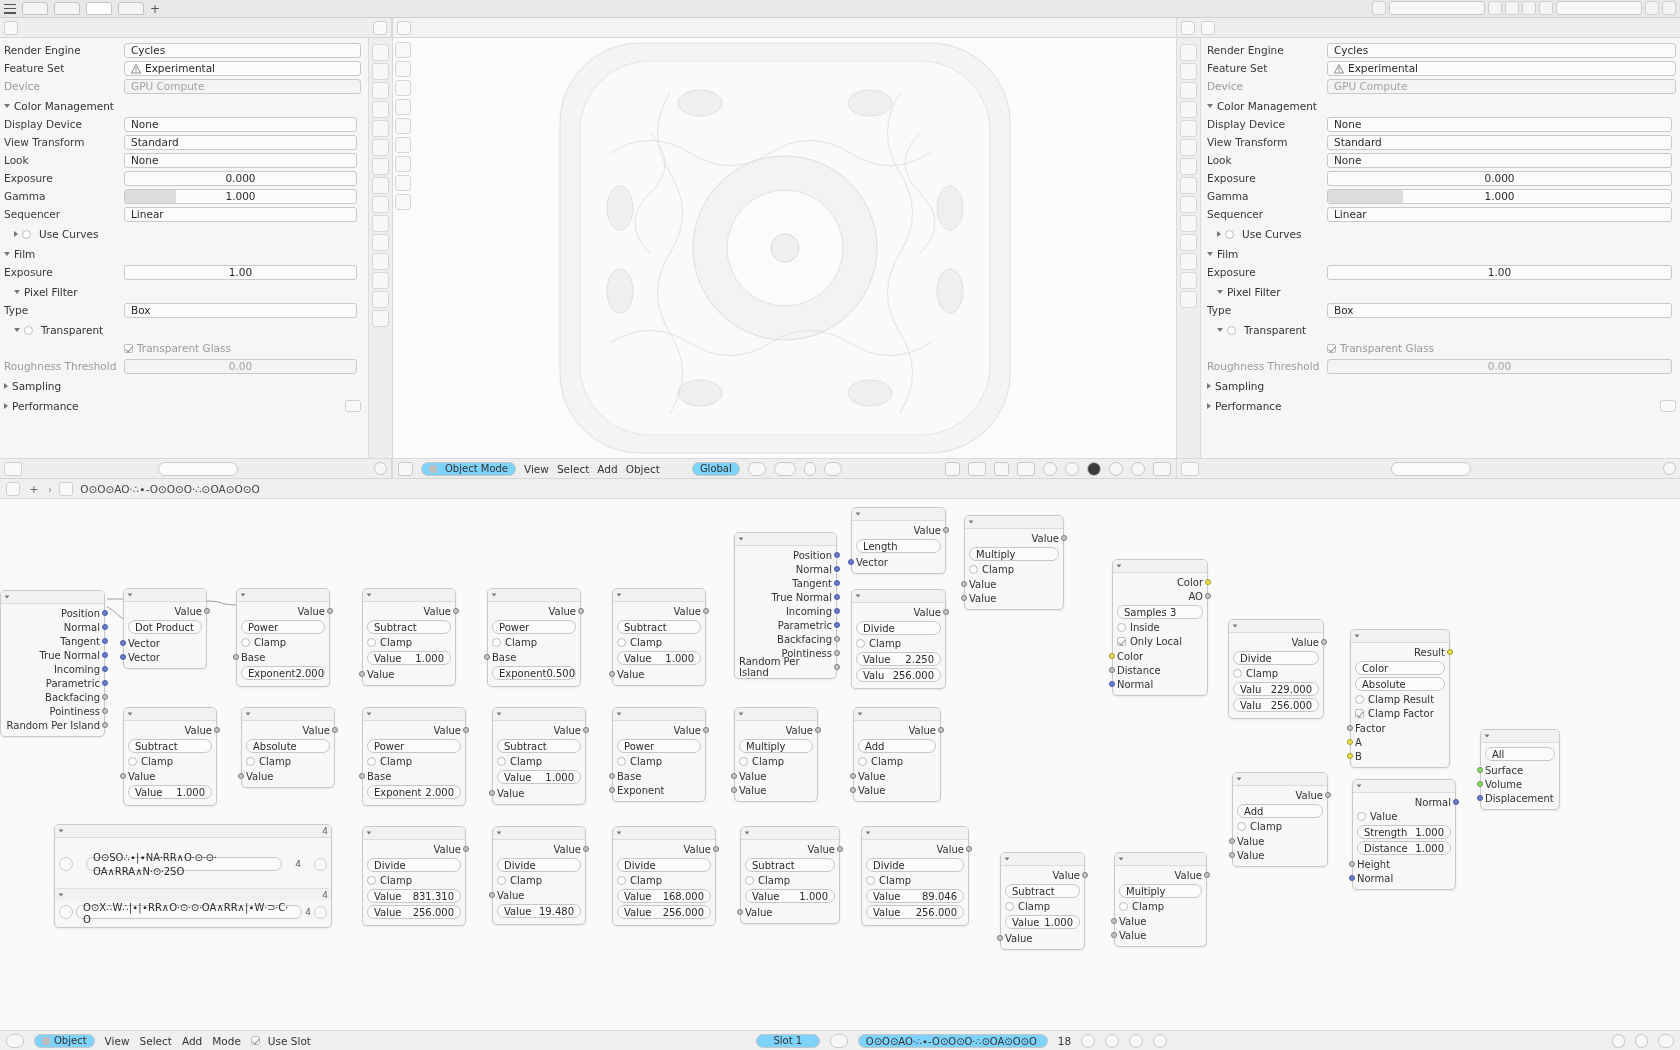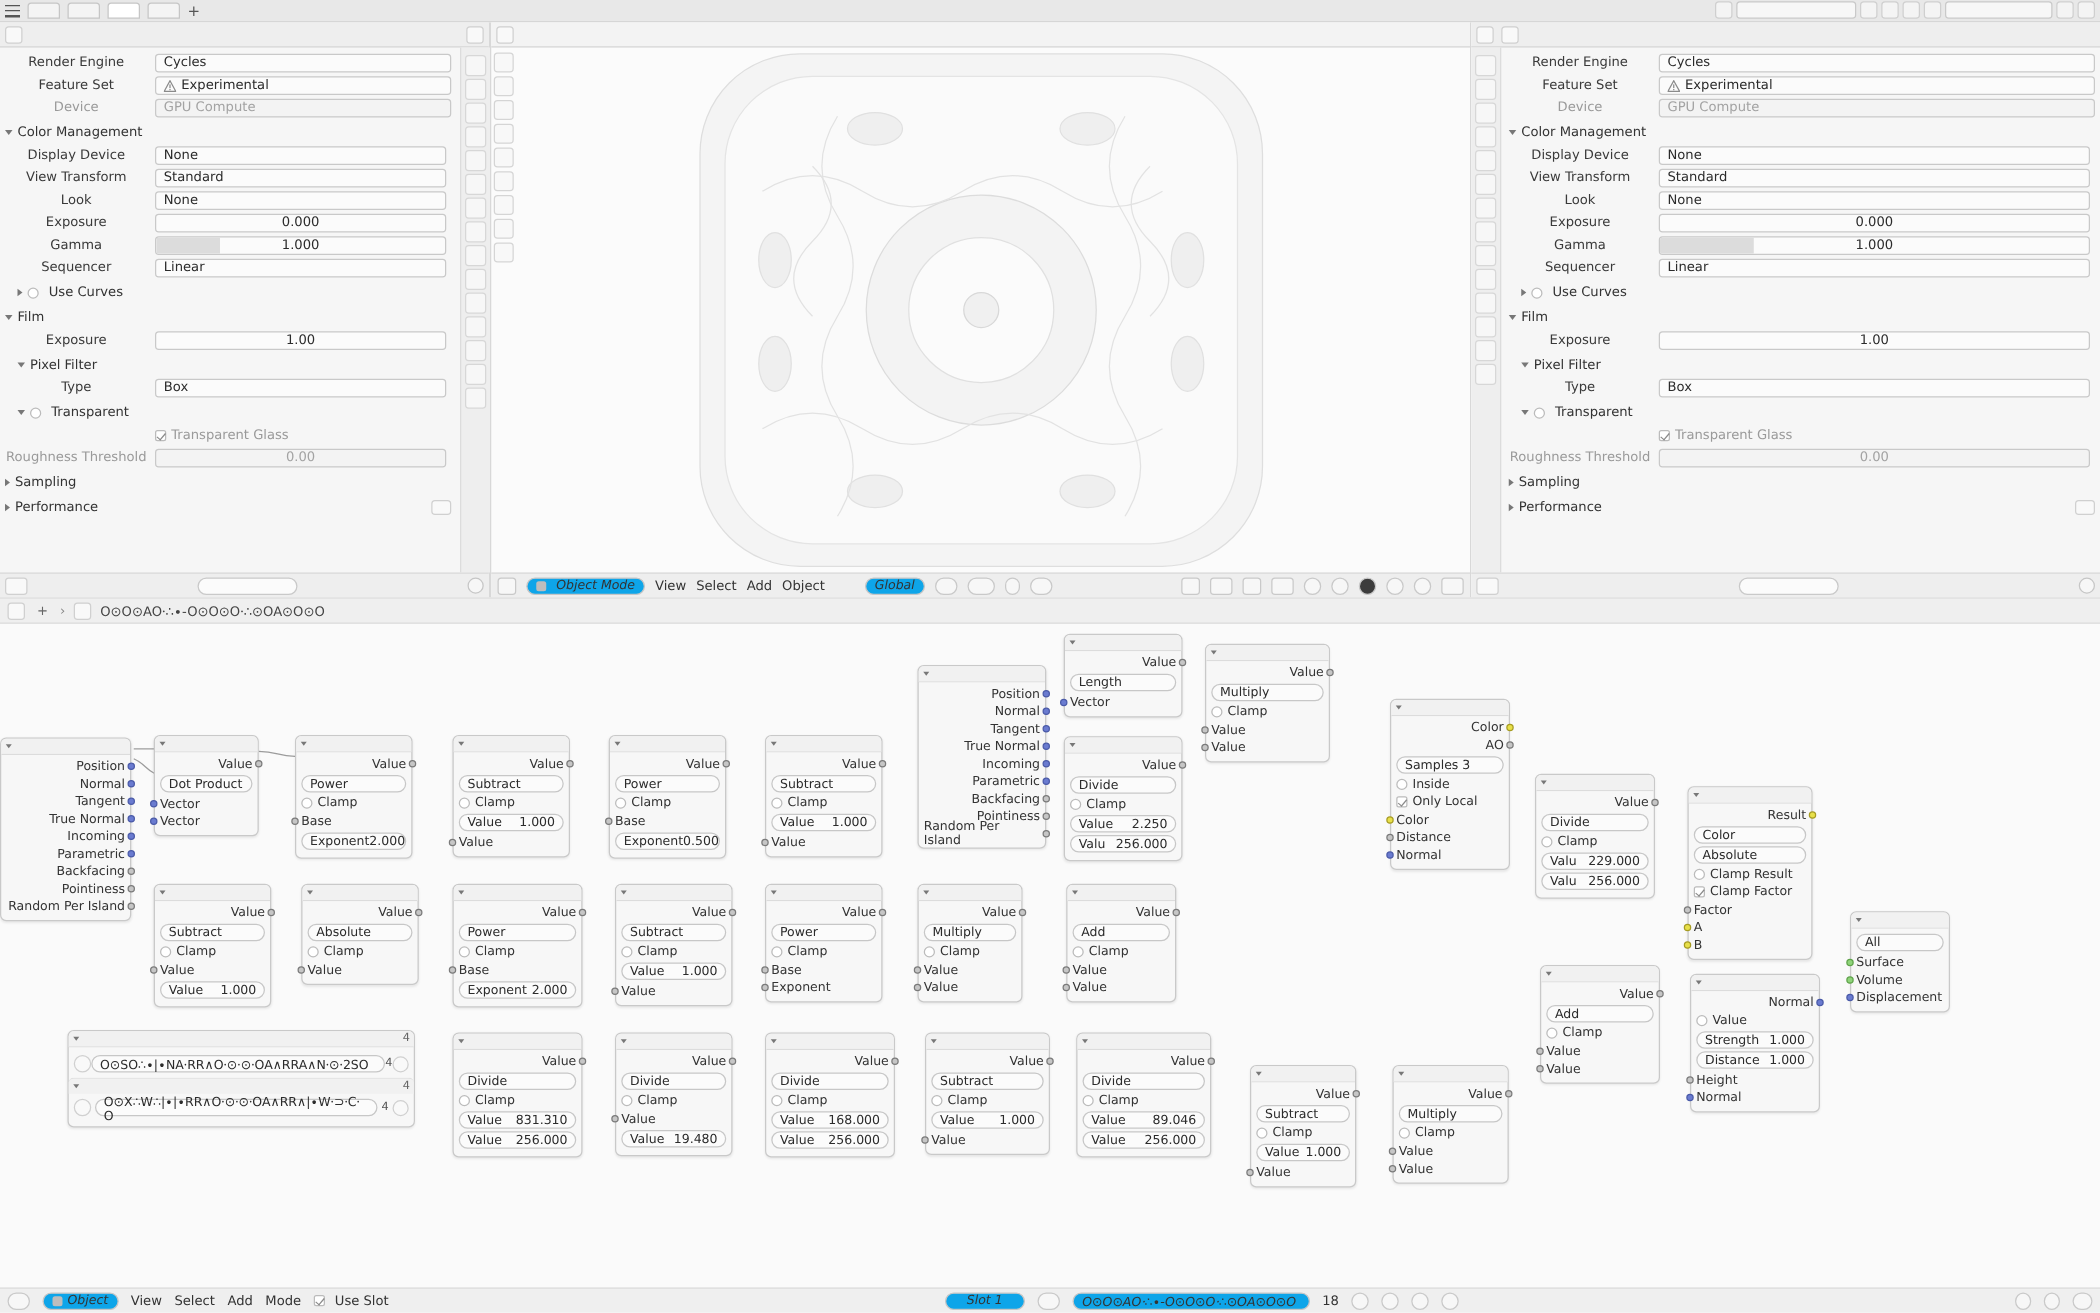--- a/index.html
+++ b/index.html
@@ -21,21 +21,21 @@
   .editor{position:absolute;background:#f6f6f6;}
   .ehdr{height:20px;background:#eeeeee;border-bottom:1px solid #d6d6d6;display:flex;align-items:center;padding:0 4px;gap:6px;}
   .ico{width:14px;height:14px;border:1px solid #d0d0d0;border-radius:3px;background:#f9f9f9;display:inline-block;}
 
   
   .props{border-right:1px solid #d8d8d8;}
   .props .toolcol{position:absolute;left:0;top:20px;width:24px;bottom:20px;background:#eeeeee;border-right:1px solid #dcdcdc;padding-top:4px;}
   .props .toolcol .ti{width:17px;height:17px;margin:2px auto;border:1px solid #d7d7d7;border-radius:3px;background:#f7f7f7;}
   .pbody{position:absolute;top:20px;bottom:20px;left:0;right:0;overflow:hidden;padding:4px 4px 0 4px;}
   .row{display:flex;align-items:center;height:16px;margin-bottom:2px;}
-  .lbl{width:120px;text-align:center;padding-right:6px;color:#3a3a3a;font-size:10.5px;white-space:nowrap;overflow:hidden;}
+  .lbl{width:120px;text-align:left;padding-right:6px;color:#3a3a3a;font-size:10.5px;white-space:nowrap;overflow:hidden;}
   .lbl.dim{color:#9a9a9a;}
   .fld{flex:1;height:15px;border:1px solid #c9c9c9;background:#fbfbfb;border-radius:3px;display:flex;align-items:center;padding:0 6px;font-size:10.5px;color:#2b2b2b;}
   .fld.dim{color:#a3a3a3;background:#f3f3f3;}
   .fld.center{justify-content:center;}
   .fld.slider{position:relative;overflow:hidden;}
   .fld.slider .bar{position:absolute;left:0;top:0;bottom:0;background:#dcdcdc;}
   .fld.slider span{position:relative;margin:0 auto;}
   .sect{display:flex;align-items:center;gap:4px;height:16px;margin:4px 0 2px 0;font-size:10.5px;color:#333;}
   .tri{width:0;height:0;border-left:4px solid #777;border-top:3.5px solid transparent;border-bottom:3.5px solid transparent;}
   .tri.open{border-left:3.5px solid transparent;border-right:3.5px solid transparent;border-top:4px solid #777;border-bottom:0;}
@@ -45,21 +45,21 @@
   .warn{display:inline-block;width:10px;height:10px;margin-right:4px;position:relative;top:1px;}
   .sub{margin-left:10px;}
   .pfoot{position:absolute;bottom:0;left:0;right:0;height:20px;background:#eeeeee;border-top:1px solid #d9d9d9;display:flex;align-items:center;padding:0 4px;gap:6px;}
   .search{flex:0 0 auto;width:78px;height:14px;border:1px solid #c9c9c9;border-radius:7px;background:#fbfbfb;display:flex;align-items:center;padding:0 6px;color:#9a9a9a;font-size:10px;}
   .circbtn{width:13px;height:13px;border:1px solid #c6c6c6;border-radius:50%;background:#f7f7f7;}
 
   
   .vp{background:#fbfbfb;border-left:1px solid #d8d8d8;border-right:1px solid #d8d8d8;}
   .vp .render{position:absolute;inset:20px 0 20px 0;display:flex;align-items:center;justify-content:center;}
   .vfoot{position:absolute;bottom:0;left:0;right:0;height:20px;background:#eeeeee;border-top:1px solid #d9d9d9;display:flex;align-items:center;gap:8px;padding:0 5px;font-size:10.5px;color:#333;}
-  .pill{height:14px;border:1px solid #c6c6c6;border-radius:7px;background:#0ea5e9;display:flex;align-items:center;gap:4px;padding:0 7px;font-size:10px;font-style:italic;}
+  .pill{height:14px;border:1px solid #c6c6c6;border-radius:7px;background:#7dd3fc;display:flex;align-items:center;gap:4px;padding:0 7px;font-size:10px;}
   .sqbtn{width:15px;height:14px;border:1px solid #c9c9c9;border-radius:3px;background:#f7f7f7;}
   .vtool{position:absolute;left:2px;top:24px;width:18px;}
   .vtool .ti{width:16px;height:16px;margin-bottom:3px;border:1px solid #d5d5d5;border-radius:3px;background:#f8f8f8;}
 
   
   .nodeed{position:absolute;left:0;right:0;top:478px;bottom:0;background:#fafafa;border-top:1px solid #d6d6d6;}
   .nhdr{height:20px;background:#efefef;border-bottom:1px solid #dcdcdc;display:flex;align-items:center;gap:7px;padding:0 6px;font-size:10.5px;color:#444;}
   .ncanvas{position:absolute;top:20px;left:0;right:0;bottom:20px;overflow:hidden;}
   .nfoot{position:absolute;bottom:0;left:0;right:0;height:20px;background:#efefef;border-top:1px solid #dcdcdc;display:flex;align-items:center;gap:10px;padding:0 6px;font-size:10.5px;color:#333;}
 
@@ -1128,21 +1128,21 @@
       </div>
     </div>
 
     <div class="node" style="left:54px;top:325px;width:278px">
       <div class="nhead">
           <span class="tri open"></span>
           <span style="flex:1"></span>
           <span style="font-size:9px;color:#666">4</span>
         </div>
       <div class="nbody">
-        <div style="display:flex;align-items:center;gap:0;margin:4px 0;">
+        <div style="display:flex;align-items:center;gap:13px;margin:17px 0;">
           <span class="ico" style="width:14px;height:14px;border-radius:7px"></span>
           <span class="nfield" style="flex:1;margin:0">O⊙SO∴∙|∙NA⸱RR∧O⸱⊙⸱⊙⸱OA∧RRA∧N⸱⊙⸱2SO</span>
           <span style="font-size:9px;color:#555">4</span>
           <span class="ico" style="width:13px;height:13px;border-radius:7px"></span>
         </div>
         <div class="nhead" style="margin:4px -4px 0 -4px;border-top:1px solid #e0e0e0;border-bottom:none;">
             <span class="tri open"></span>
             <span style="flex:1"></span>
             <span style="font-size:9px;color:#666">4</span>
           </div>

